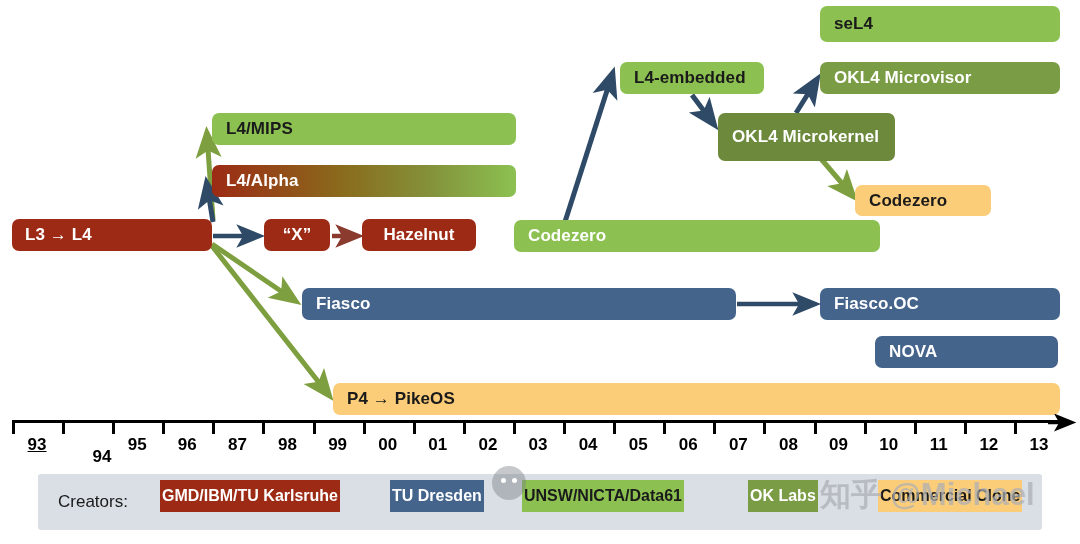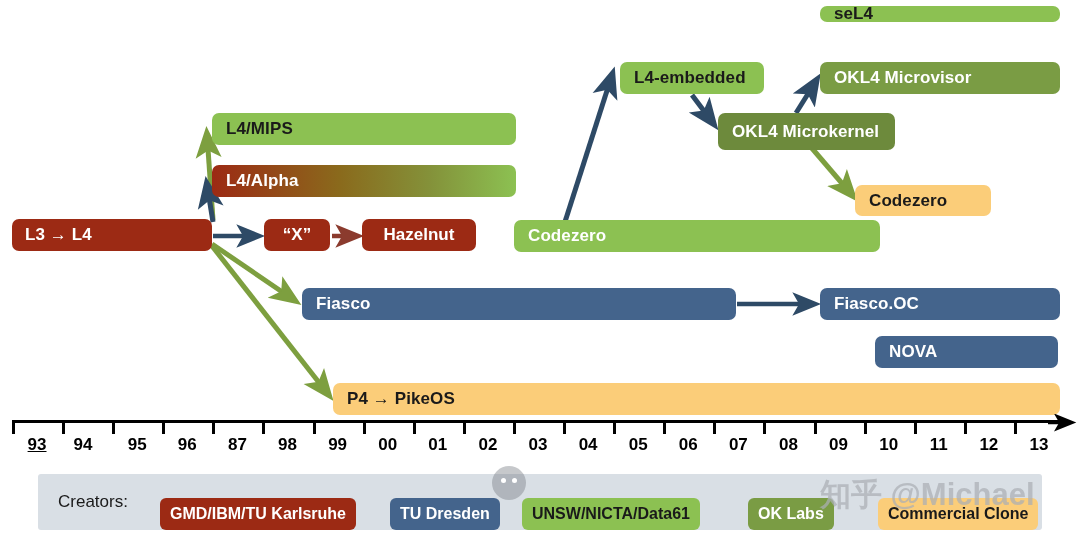--- a/index.html
+++ b/index.html
@@ -119,31 +119,31 @@
   #creators-label {
     position: absolute;
     left: 20px;
     top: 18px;
     font-size: 17px;
     color: #1a1a1a;
     white-space: nowrap;
   }
   .creator-chip {
     position: absolute;
-    top: 24px;
+    top: 6px;
     height: 32px;
-    border-radius: 6px;
+    border-radius: 0;
     display: flex;
     align-items: center;
     justify-content: center;
     box-sizing: border-box;
     font-size: 16px;
     font-weight: 600;
     white-space: nowrap;
-    padding: 0 10px;
+    padding: 0 2px;
   }
 
   
   .wm {
     position: absolute;
     pointer-events: none;
     white-space: nowrap;
     font-weight: 700;
   }
   #wm-cn {
@@ -222,33 +222,33 @@
     <path d="M 692 95 L 713 123" stroke="#2e4a66" stroke-width="5" fill="none" marker-end="url(#ah-blue)"></path>
 
     <path d="M 796 113 L 816 81" stroke="#2e4a66" stroke-width="5" fill="none" marker-end="url(#ah-blue)"></path>
 
     <path d="M 810 146 L 852 195" stroke="#7d9f3f" stroke-width="5" fill="none" marker-end="url(#ah-green)"></path>
 
     <path d="M 737 304 L 813 304" stroke="#2e4a66" stroke-width="4.5" fill="none" marker-end="url(#ah-blue)"></path>
   </svg>
 
   <div id="bars">
-      <div class="bar dark-text" style="left: 820px; top: 6px; width: 240px; height: 16px; background: rgb(140, 193, 82);">
+      <div class="bar dark-text" style="left: 820px; top: 6px; width: 240px; height: 36px; background: rgb(140, 193, 82);">
         <span>seL4</span>
       </div>
       <div class="bar dark-text" style="left: 620px; top: 62px; width: 144px; height: 32px; background: rgb(140, 193, 82);">
         <span>L4-embedded</span>
       </div>
       <div class="bar light-text" style="left: 820px; top: 62px; width: 240px; height: 32px; background: rgb(122, 156, 68);">
         <span>OKL4 Microvisor</span>
       </div>
       <div class="bar dark-text" style="left: 212px; top: 113px; width: 304px; height: 32px; background: rgb(140, 193, 82);">
         <span>L4/MIPS</span>
       </div>
-      <div class="bar light-text" style="left: 718px; top: 113px; width: 177px; height: 37px; background: rgb(109, 138, 60);">
+      <div class="bar light-text" style="left: 718px; top: 113px; width: 177px; height: 48px; background: rgb(109, 138, 60);">
         <span>OKL4 Microkernel</span>
       </div>
       <div class="bar light-text" style="left: 212px; top: 165px; width: 304px; height: 32px; background: linear-gradient(to right, rgb(156, 42, 20) 0%, rgb(138, 106, 28) 42%, rgb(132, 146, 58) 72%, rgb(140, 193, 82) 100%);">
         <span>L4/Alpha</span>
       </div>
       <div class="bar dark-text" style="left: 855px; top: 185px; width: 136px; height: 31px; background: rgb(251, 205, 121);">
         <span>Codezero</span>
       </div>
       <div class="bar light-text" style="left: 12px; top: 219px; width: 200px; height: 32px; background: rgb(156, 42, 20); padding-left: 13px;">
         <span>L3 → L4</span>
@@ -286,21 +286,21 @@
       <defs>
         <marker id="ah-black" markerWidth="7" markerHeight="7" refX="4.6" refY="3" orient="auto">
           <path d="M0,0.4 L6.4,3 L0,5.6 L1.5,3 Z" fill="#000000"></path>
         </marker>
       </defs>
     </svg>
     <div id="ticks">
         <div class="tickmark" style="left: 12px;"></div>
         <div class="yearlabel" style="left: 37.0476px; text-decoration: underline;">93</div>
         <div class="tickmark" style="left: 62.0952px;"></div>
-        <div class="yearlabel" style="left: 83px;">94</div>
+        <div class="yearlabel" style="left: 102px; margin-top: 12px;">94</div>
         <div class="tickmark" style="left: 112.19px;"></div>
         <div class="yearlabel" style="left: 137.238px;">95</div>
         <div class="tickmark" style="left: 162.286px;"></div>
         <div class="yearlabel" style="left: 187.333px;">96</div>
         <div class="tickmark" style="left: 212.381px;"></div>
         <div class="yearlabel" style="left: 237.429px;">87</div>
         <div class="tickmark" style="left: 262.476px;"></div>
         <div class="yearlabel" style="left: 287.524px;">98</div>
         <div class="tickmark" style="left: 312.571px;"></div>
         <div class="yearlabel" style="left: 337.619px;">99</div>

